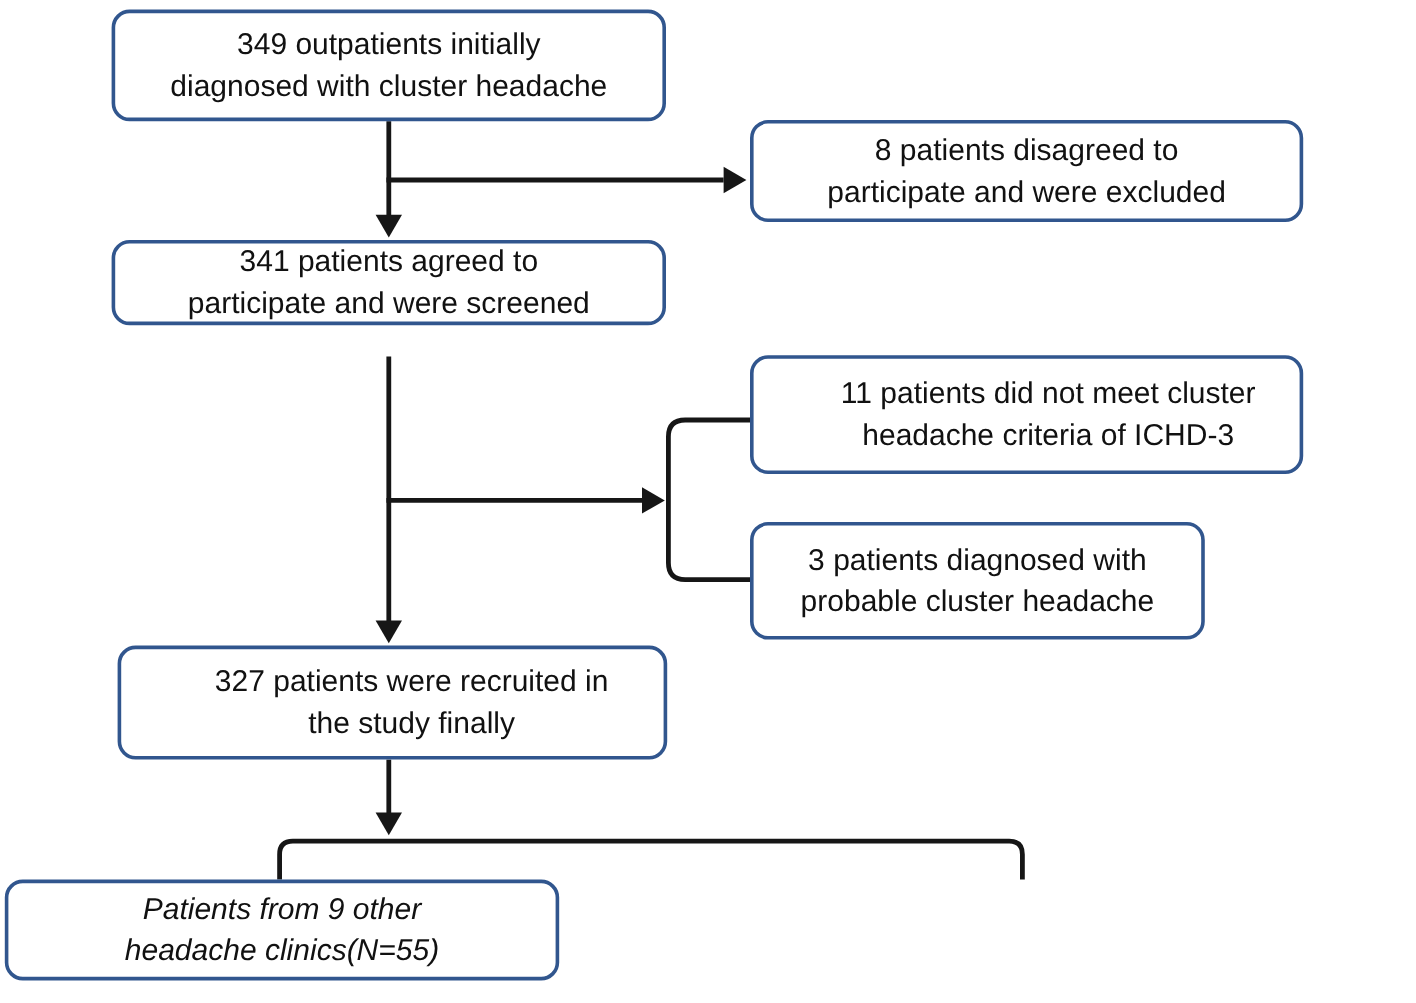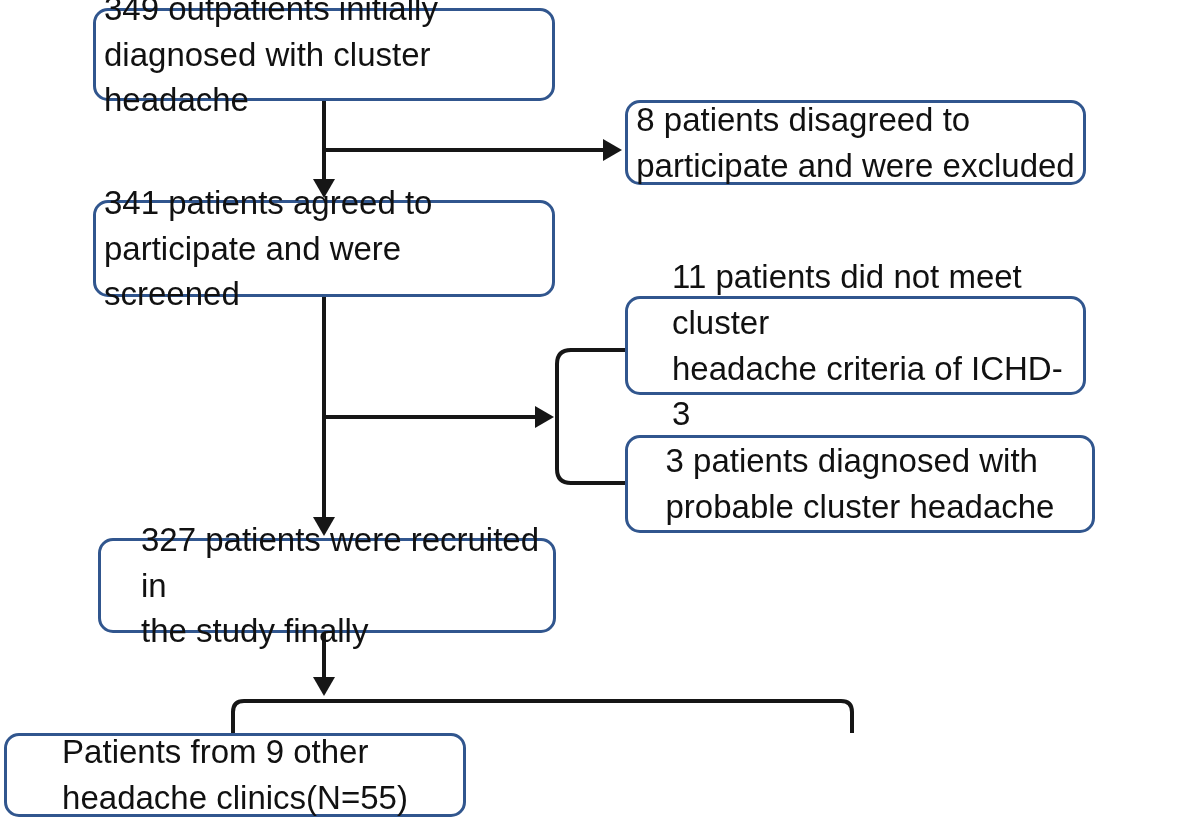--- a/index.html
+++ b/index.html
@@ -33,33 +33,34 @@
   }
   .node{
     position:absolute;
     box-sizing:border-box;
     border:3.5px solid var(--border-color);
     border-radius:15px;
     background:var(--bg-color);
     display:flex;
     align-items:center;
     justify-content:center;
+    text-align:center;
     white-space:pre-line;
-    font-size:33px;
+    font-size:25px;
     line-height:1.38;
     color:var(--text-color);
     padding:2px 8px;
   }
   .b1{left:93px;  top:8px;   width:462px; height:93px;}
   .b2{left:625px; top:100px; width:461px; height:85px;}
-  .b3{left:93px;  top:200px; width:462px; height:97px;}
+  .b3{left:93px;  top:200px; width:462px; height:71px;}
   .b4{left:625px; top:296px; width:461px; height:99px;padding-left:44px;}
-  .b5{left:625px; top:435px; width:470px; height:98px;}
+  .b5{left:625px; top:435px; width:379px; height:98px;}
   .b6{left:98px;  top:538px; width:458px; height:95px;padding-left:40px;}
-  .b7{left:4px;   top:733px; width:462px; height:84px;}
+  .b7{left:4px;   top:733px; width:462px; height:84px;font-style:italic;}
   .b8{left:536px; top:733px; width:634px; height:98px;}
 </style>
 </head>
 <body>
 
 <div class="canvas">
 
   <svg class="connectors" viewBox="0 0 1180 836" aria-hidden="true">
 
     <g>

